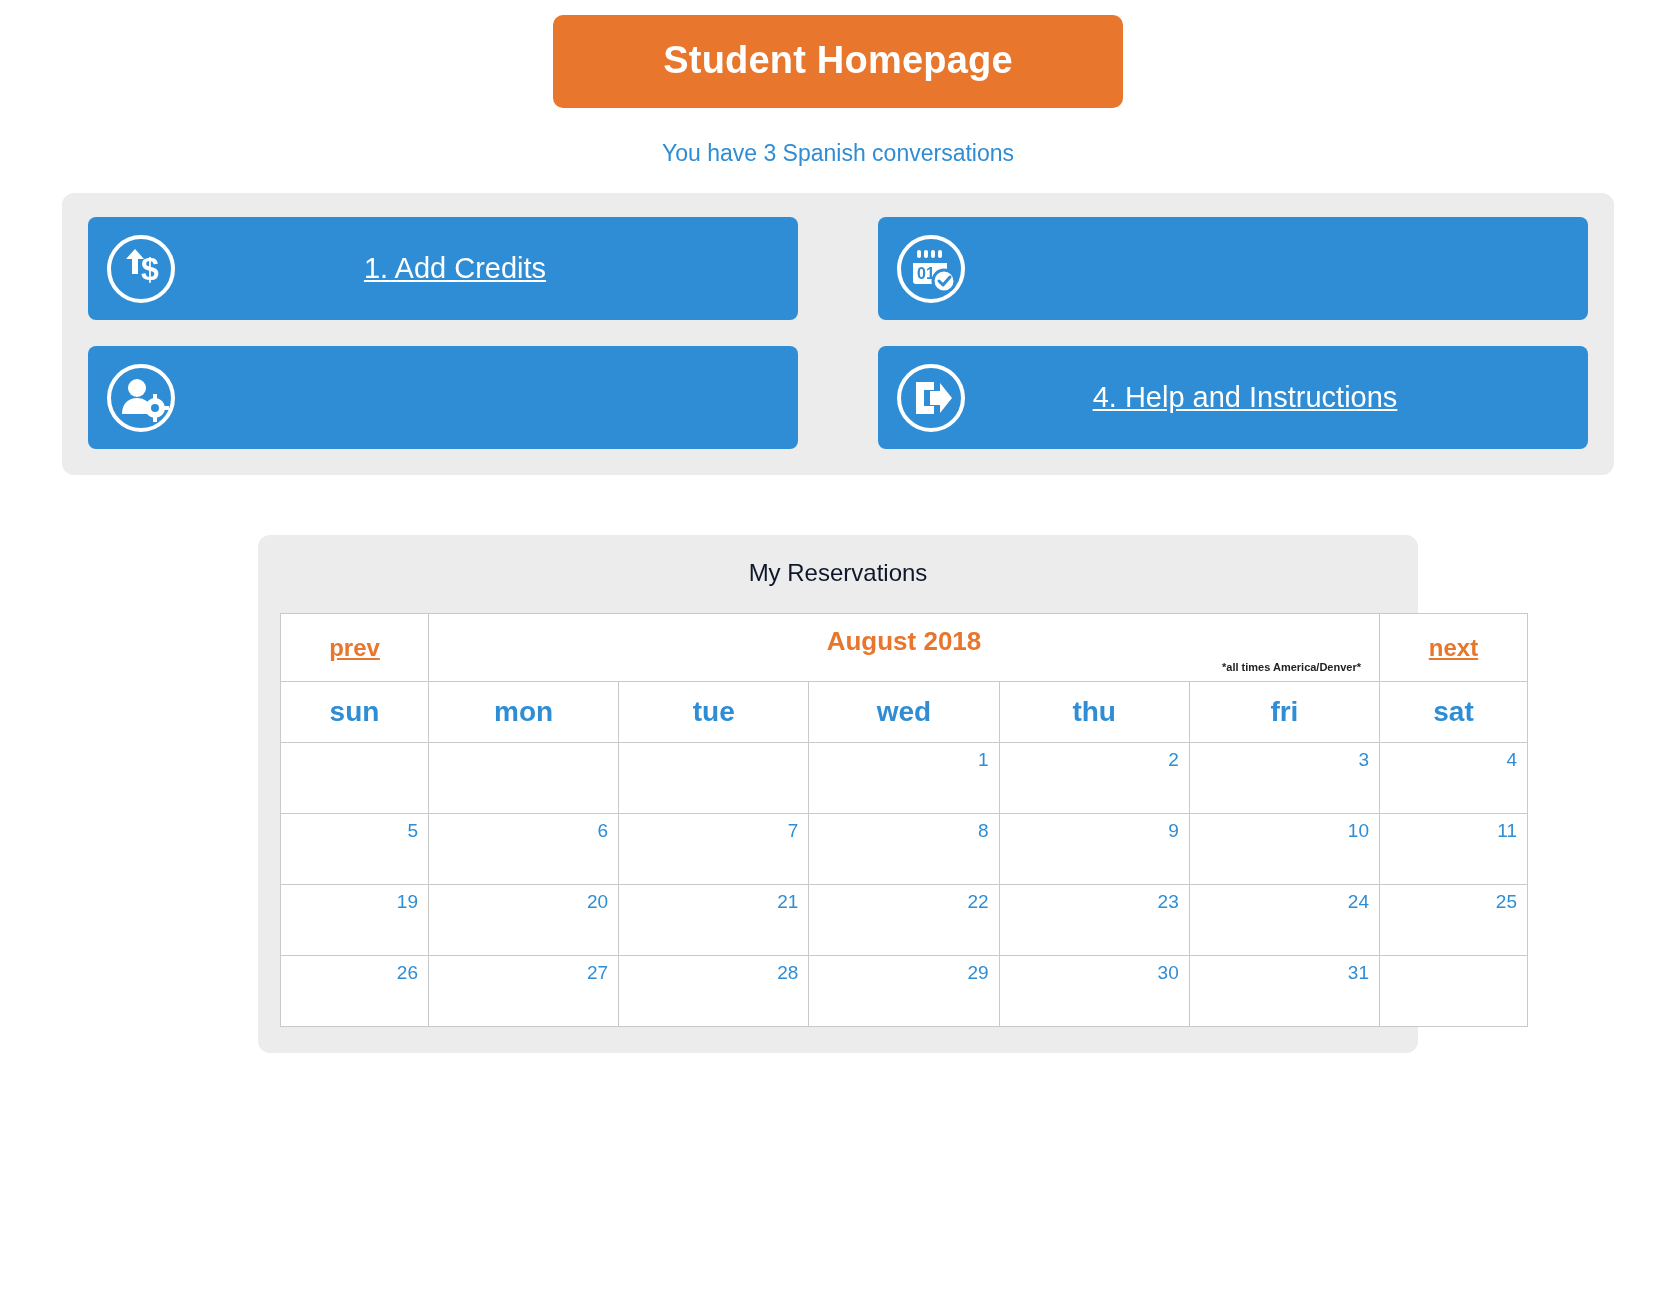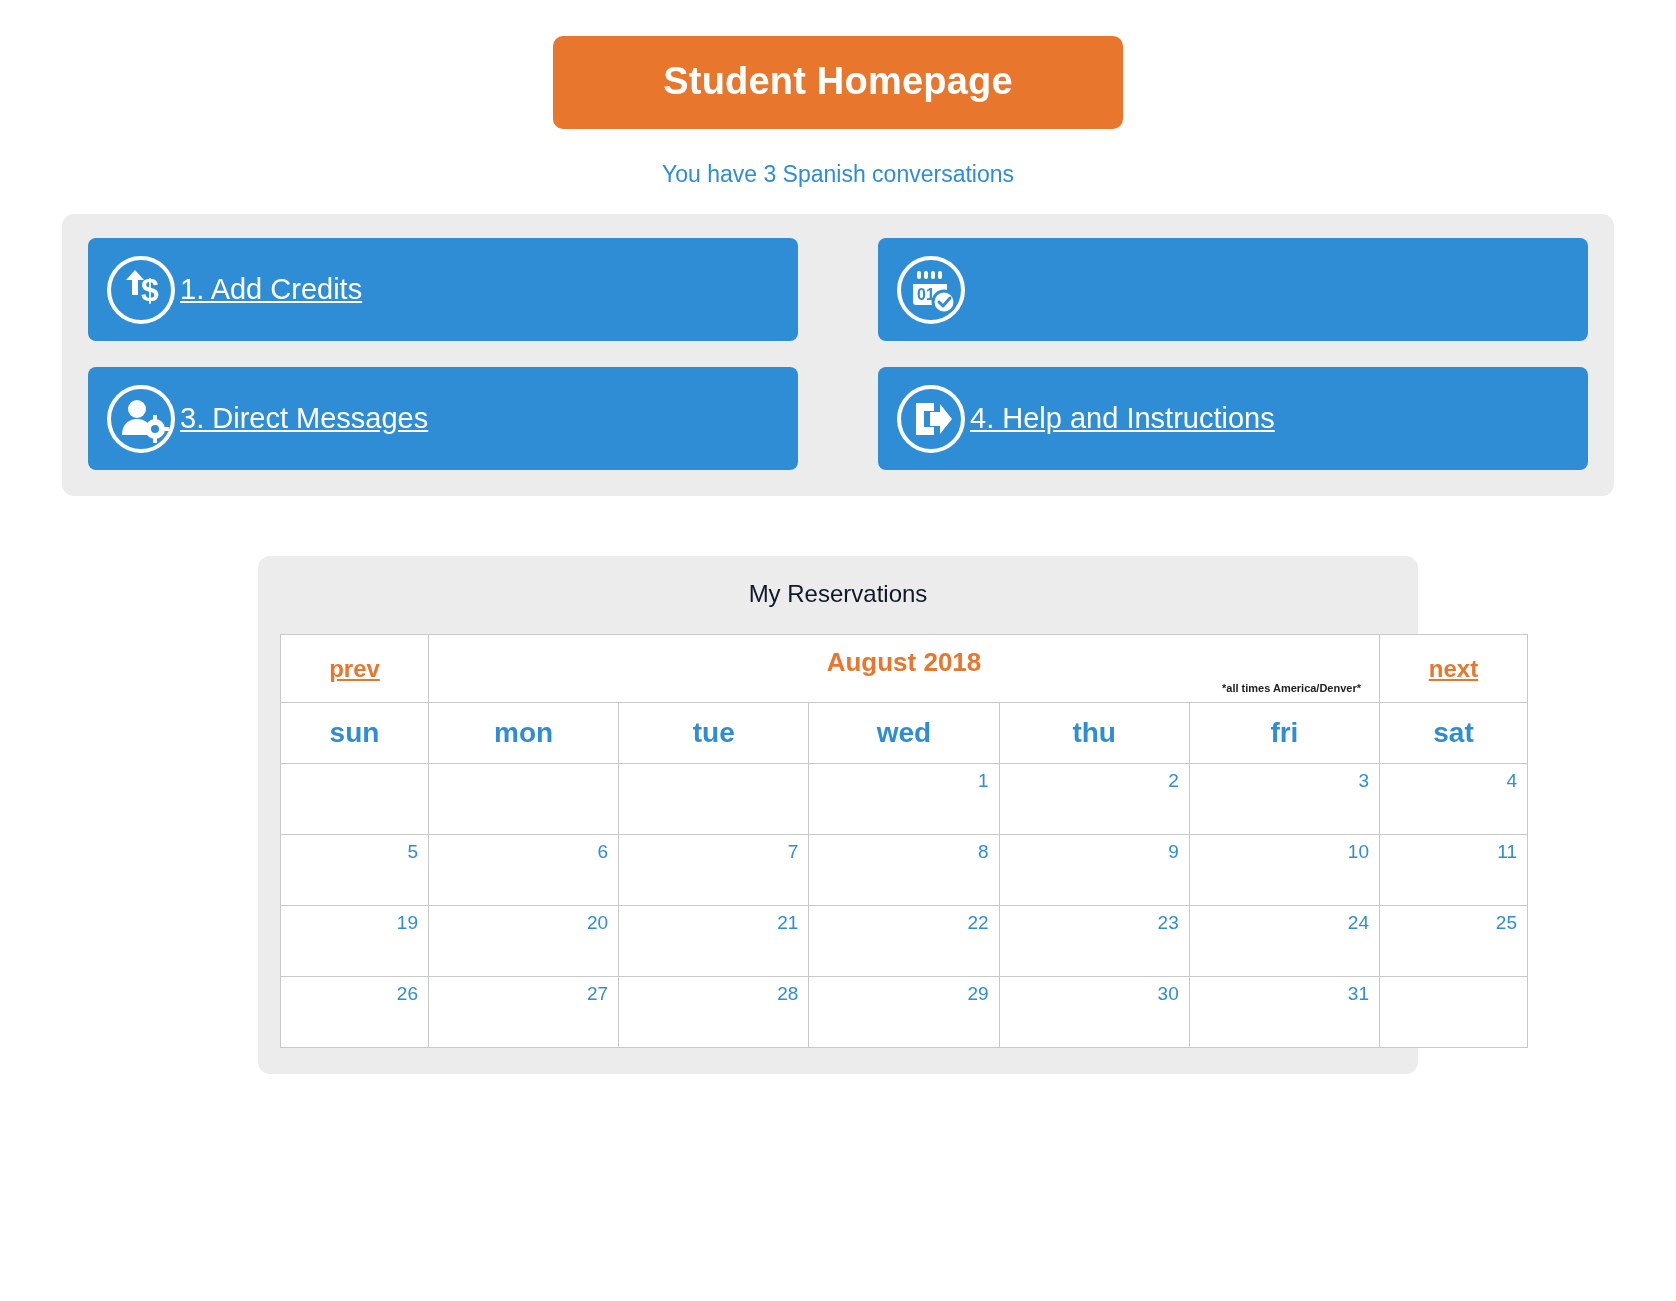--- a/index.html
+++ b/index.html
@@ -17,21 +17,21 @@
 
   .page {
     position: relative;
     width: 1676px;
     height: 1301px;
   }
 
   
   .header-wrap {
     text-align: center;
-    padding-top: 36px;
+    padding-top: 15px;
   }
   .page-title {
     display: inline-block;
     background: #e8762c;
     color: #ffffff;
     font-size: 38px;
     font-weight: bold;
     letter-spacing: 0.2px;
     padding: 24px 60px 26px 60px;
     border-radius: 10px;
@@ -73,21 +73,21 @@
   .nav-btn .icon {
     width: 78px;
     height: 78px;
     flex: 0 0 78px;
     display: flex;
     align-items: center;
     justify-content: center;
   }
   .nav-btn .label {
     flex: 1 1 auto;
-    text-align: left;
+    text-align: center;
     color: #ffffff;
     font-size: 29px;
     text-decoration: underline;
     padding-right: 54px;
   }
 
   
   .cal-panel {
     background: #ececec;
     border-radius: 12px;
@@ -214,21 +214,20 @@
             <circle cx="51" cy="47" r="10" fill="#ffffff"></circle>
             <circle cx="51" cy="47" r="4" fill="#2e8dd4"></circle>
             <g fill="#ffffff">
               <rect x="49" y="33" width="4" height="6"></rect>
               <rect x="49" y="55" width="4" height="6"></rect>
               <rect x="37" y="45" width="6" height="4"></rect>
               <rect x="59" y="45" width="6" height="4"></rect>
             </g>
           </svg>
         </span>
-        <span class="label">3. Direct Messages</span>
       </div>
 
       <div class="nav-btn">
         <span class="icon">
           <svg width="74" height="74" viewBox="0 0 74 74">
             <circle cx="37" cy="37" r="32" fill="none" stroke="#ffffff" stroke-width="4"></circle>
             <path d="M22 21 L40 21 L40 29 L30 29 L30 45 L40 45 L40 53 L22 53 Z" fill="#ffffff"></path>
             <path d="M36 30 L36 44 L46 44 L46 52 L58 37 L46 22 L46 30 Z" fill="#ffffff"></path>
           </svg>
         </span>

